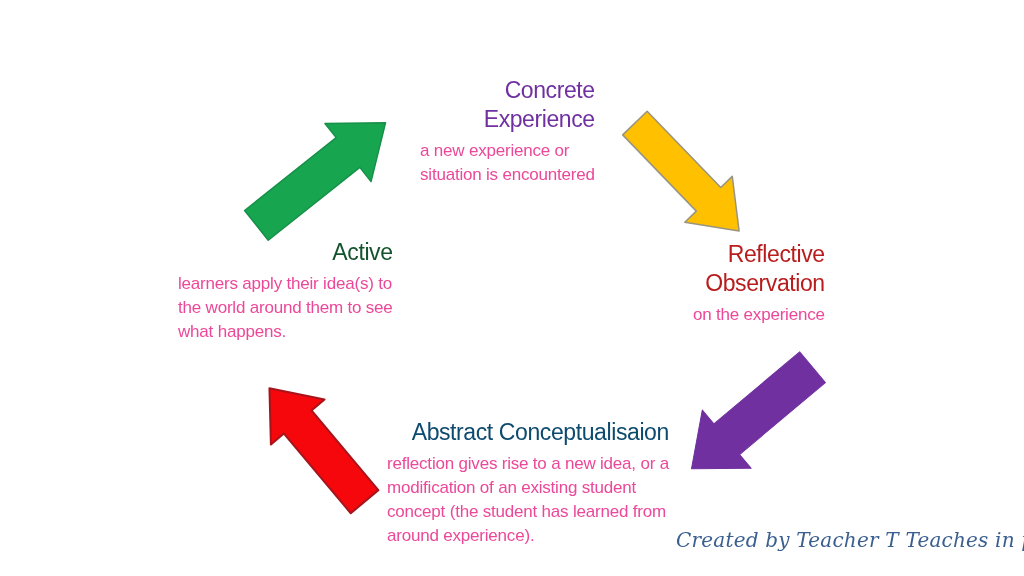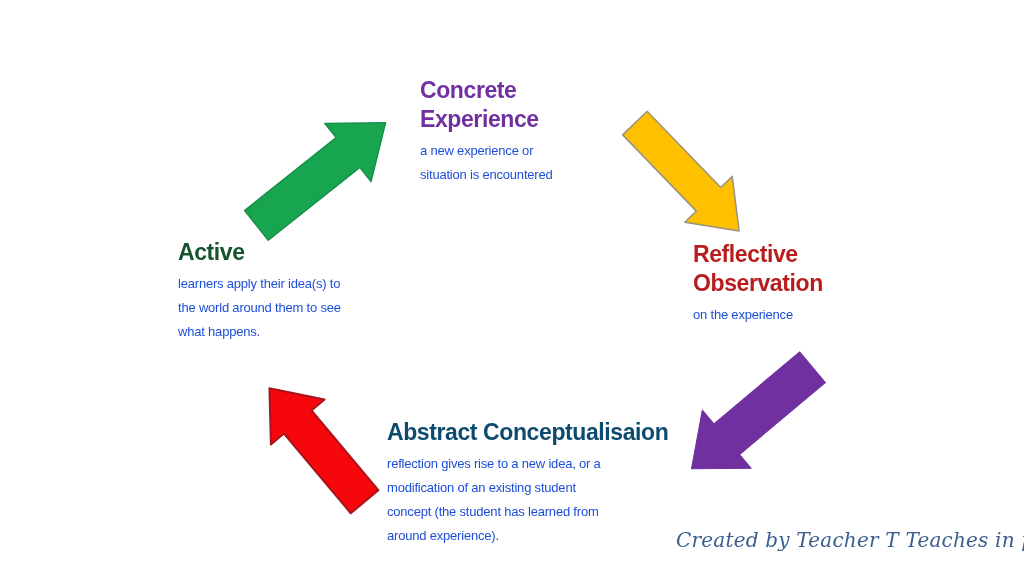--- a/index.html
+++ b/index.html
@@ -12,31 +12,32 @@
     overflow: hidden;
     font-family: "Liberation Sans", sans-serif;
   }
   .arrow-layer {
     position: absolute;
     left: 0; top: 0;
     width: 1024px; height: 576px;
   }
   .stage { position: absolute; }
   .stage .title {
-    font-weight: bold;
+    font-weight: normal;
     font-size: 23px;
     line-height: 29px;
     letter-spacing: -0.4px;
+    text-align: right;
   }
   .stage .desc {
     margin-top: 5px;
-    font-size: 13px;
+    font-size: 17px;
     line-height: 24px;
     letter-spacing: -0.2px;
-    color: #1d4ed8;
+    color: #ec4899;
   }
   #stage-concrete   { left: 420px; top: 76px;  }
   #stage-reflective { left: 693px; top: 240px; }
   #stage-active     { left: 178px; top: 238px; }
   #stage-abstract   { left: 387px; top: 398px; }
   .credit {
     position: absolute;
     left: 676px;
     top: 528px;
     font-family: "DejaVu Serif", serif;

